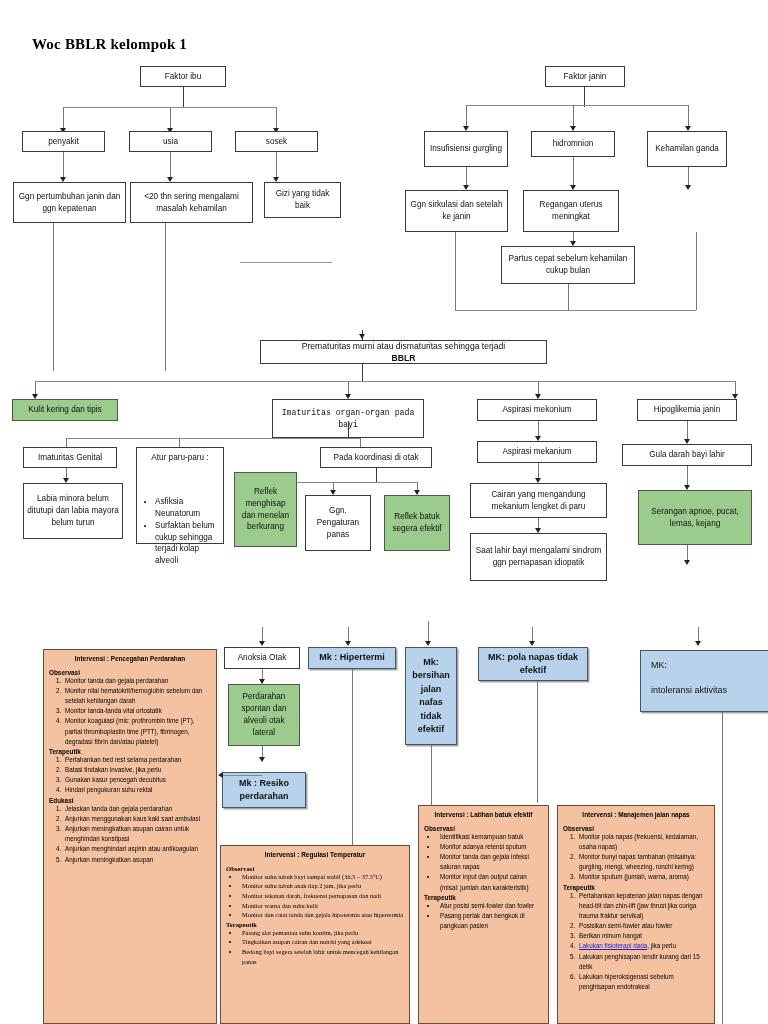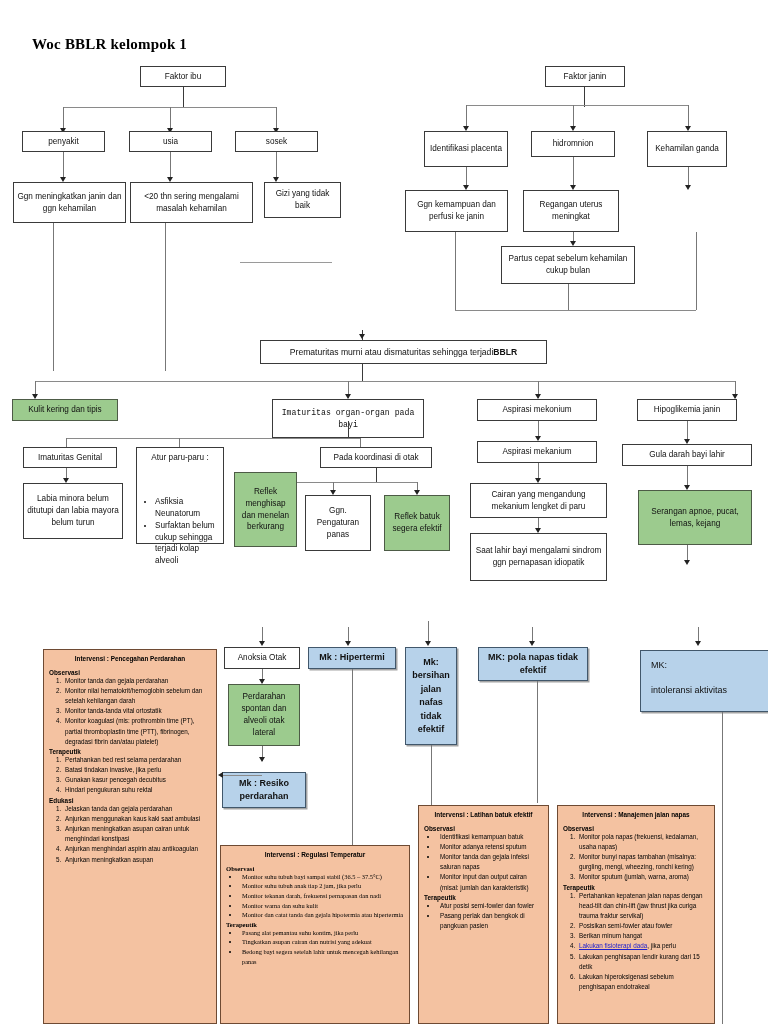--- a/index.html
+++ b/index.html
@@ -103,67 +103,67 @@
   <div class="box" style="left:129px; top:131px; width:83px; height:21px;">usia</div>
   <div class="box" style="left:235px; top:131px; width:83px; height:21px;">sosek</div>
 
   <div class="vline" style="left:63px; top:152px; height:27px;"></div>
   <div class="arrow" style="left:60px; top:177px;"></div>
   <div class="vline" style="left:170px; top:152px; height:27px;"></div>
   <div class="arrow" style="left:167px; top:177px;"></div>
   <div class="vline" style="left:276px; top:152px; height:27px;"></div>
   <div class="arrow" style="left:273px; top:177px;"></div>
 
-  <div class="box" style="left:13px; top:182px; width:113px; height:41px;">Ggn meningkatkan janin dan ggn kehamilan</div>
+  <div class="box" style="left:13px; top:182px; width:113px; height:41px;">Ggn pertumbuhan janin dan ggn kepatenan</div>
   <div class="box" style="left:130px; top:182px; width:123px; height:41px;">&lt;20 thn sering mengalami masalah kehamilan</div>
   <div class="box" style="left:264px; top:182px; width:77px; height:36px;">Gizi yang tidak baik</div>
 
   <div class="stray" style="left:240px; top:262px; width:92px;"></div>
 
   <div class="vline" style="left:53px; top:223px; height:148px;"></div>
   <div class="vline" style="left:165px; top:223px; height:148px;"></div>
 
   <div class="box" style="left:545px; top:66px; width:80px; height:21px;">Faktor janin</div>
   <div class="vline dk" style="left:584px; top:87px; height:20px;"></div>
   <div class="hline" style="left:466px; top:105px; width:222px;"></div>
   <div class="vline" style="left:466px; top:105px; height:23px;"></div>
   <div class="arrow" style="left:463px; top:126px;"></div>
   <div class="vline" style="left:573px; top:105px; height:23px;"></div>
   <div class="arrow" style="left:570px; top:126px;"></div>
   <div class="vline" style="left:688px; top:105px; height:23px;"></div>
   <div class="arrow" style="left:685px; top:126px;"></div>
 
-  <div class="box" style="left:424px; top:131px; width:84px; height:36px;">Identifikasi placenta</div>
+  <div class="box" style="left:424px; top:131px; width:84px; height:36px;">Insufisiensi gurgling</div>
   <div class="box" style="left:531px; top:131px; width:84px; height:26px;">hidromnion</div>
   <div class="box" style="left:647px; top:131px; width:80px; height:36px;">Kehamilan ganda</div>
 
   <div class="vline" style="left:466px; top:167px; height:20px;"></div>
   <div class="arrow" style="left:463px; top:185px;"></div>
   <div class="vline" style="left:573px; top:157px; height:30px;"></div>
   <div class="arrow" style="left:570px; top:185px;"></div>
   <div class="vline" style="left:688px; top:167px; height:20px;"></div>
   <div class="arrow" style="left:685px; top:185px;"></div>
 
-  <div class="box" style="left:405px; top:190px; width:103px; height:42px;">Ggn kemampuan dan perfusi ke janin</div>
+  <div class="box" style="left:405px; top:190px; width:103px; height:42px;">Ggn sirkulasi dan setelah ke janin</div>
   <div class="box" style="left:523px; top:190px; width:96px; height:42px;">Regangan uterus meningkat</div>
 
   <div class="vline" style="left:573px; top:232px; height:12px;"></div>
   <div class="arrow" style="left:570px; top:241px;"></div>
   <div class="box" style="left:501px; top:246px; width:134px; height:38px;">Partus cepat sebelum kehamilan cukup bulan</div>
 
   <div class="vline" style="left:455px; top:232px; height:78px;"></div>
   <div class="vline" style="left:568px; top:284px; height:26px;"></div>
   <div class="vline" style="left:696px; top:232px; height:78px;"></div>
   <div class="hline" style="left:455px; top:310px; width:241px;"></div>
   <div class="vline" style="left:455px; top:310px; height:0px;"></div>
 
   <div class="vline dk" style="left:362px; top:330px; height:10px;"></div>
   <div class="arrow" style="left:359px; top:334px;"></div>
 
-  <div class="box" style="left:260px; top:340px; width:287px; height:24px; font-size:8.6px;">
+  <div class="box" style="left:260px; top:340px; width:287px; height:24px; font-size:8.6px;flex-direction:column;">
     <span>Prematuritas murni atau dismaturitas  sehingga terjadi </span>
       <span class="bold" style="font-weight:bold;">BBLR</span>
   </div>
 
   <div class="vline dk" style="left:362px; top:364px; height:17px;"></div>
   <div class="hline" style="left:35px; top:381px; width:700px;"></div>
   <div class="vline" style="left:35px; top:381px; height:17px;"></div>
   <div class="arrow" style="left:32px; top:394px;"></div>
   <div class="vline" style="left:348px; top:381px; height:17px;"></div>
   <div class="arrow" style="left:345px; top:394px;"></div>

